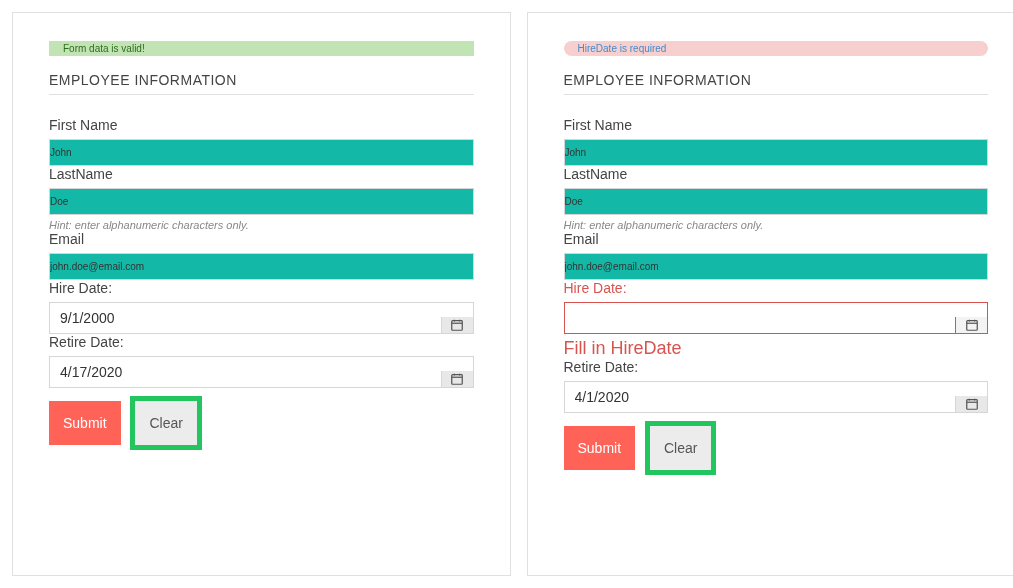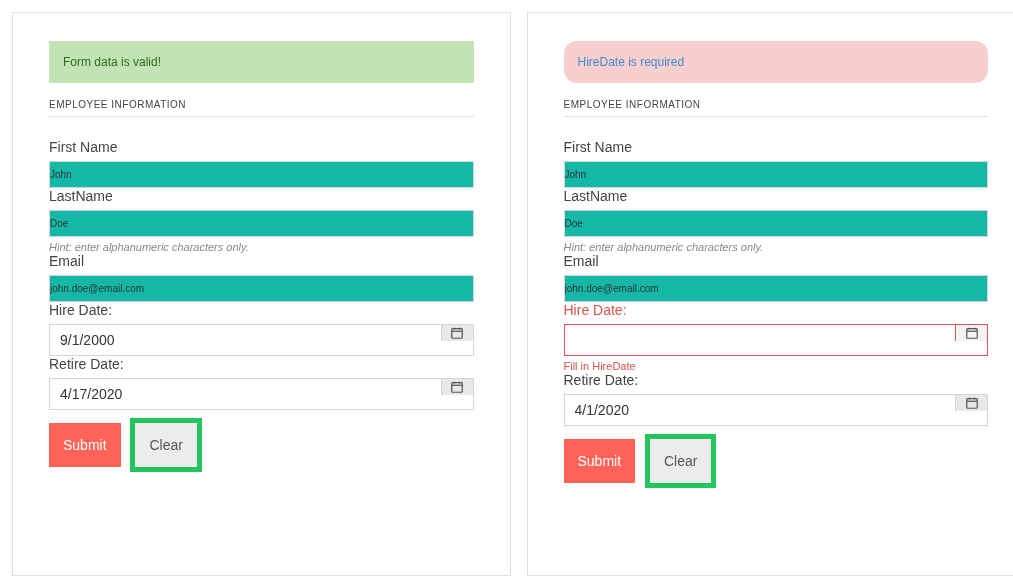--- a/index.html
+++ b/index.html
@@ -18,35 +18,35 @@
   }
   .card {
     flex: 1;
     border: 1px solid #e0e0e0;
     padding: 28px 36px 28px 36px;
     background: #fff;
     min-height: 564px;
     overflow: hidden;
   }
   .banner {
-    padding: 14px 14px;
-    font-size: 12px;
+    padding: 2px 14px;
+    font-size: 10px;
     margin-bottom: 16px;
   }
   .banner.success {
     background: #c2e4b4;
     color: #2e6b1f;
   }
   .banner.error {
     background: #f8cfcf;
     color: #428bca;
     border-radius: 13px;
   }
   .section-title {
-    font-size: 10px;
+    font-size: 14px;
     letter-spacing: 0.5px;
     color: #444;
     border-bottom: 1px solid #e0e0e0;
     padding-bottom: 6px;
     margin-bottom: 22px;
   }
   .field {
   }
   .label {
     display: block;
@@ -59,21 +59,21 @@
     width: 100%;
     padding: 7px 0;
     border: 1px solid #d6d6d6;
     font-size: 10px;
     color: #333;
     background: #14b8a6;
   }
   .date-wrap {
     width: 100%;
     display: flex;
-    align-items: flex-start;
+    align-items: flex-end;
     border: 1px solid #d6d6d6;
   }
   .date-wrap.invalid { border-color: #d9534f; }
   .date-input {
     flex: 1;
     border: none;
     padding: 7px 10px;
     font-size: 14px;
     color: #333;
     background: #fff;
@@ -94,21 +94,21 @@
     fill: none; stroke: #555; stroke-width: 1.4;
   }
   .hint {
     margin-top: 4px;
     font-size: 11px;
     font-style: italic;
     color: #888;
   }
   .field-error {
     margin-top: 4px;
-    font-size: 11px;
+    font-size: 18px;
     color: #d9534f;
   }
   .btn-row { margin-top: 8px; }
   .btn {
     padding: 14px 14px;
     border: none;
     font-size: 14px;
     cursor: pointer;
     margin-right: 6px;
   }

